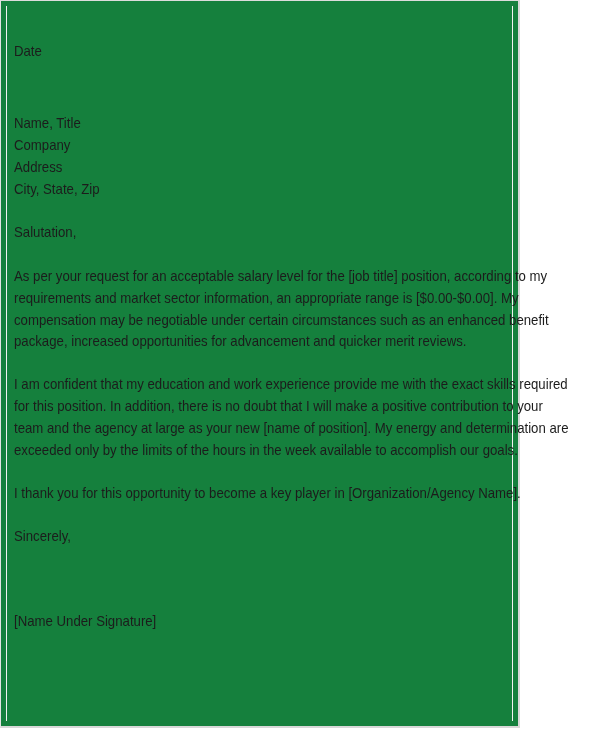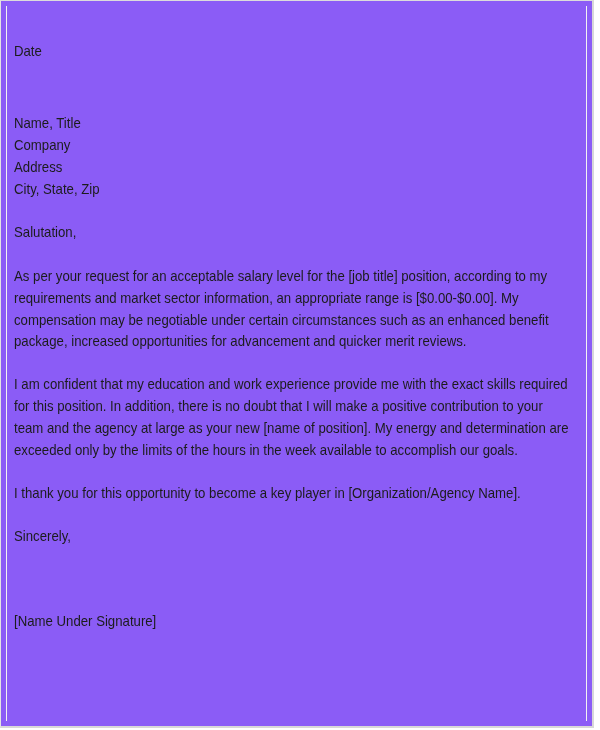--- a/index.html
+++ b/index.html
@@ -1,24 +1,24 @@
 <!DOCTYPE html>
 <html><head>
   <meta charset="utf-8">
   <style>
     html, body { margin: 0; padding: 0; background: #ffffff; }
     body { width: 600px; height: 730px; overflow: hidden; position: relative; }
     .page {
-      position: absolute; left: 0; top: 0; width: 594px; height: 728px;
+      position: absolute; left: 0; top: 0; width: 520px; height: 728px;
       border-top: 1px solid #dcdcdc;
       border-left: 1px solid #e3e3e3;
       border-right: 2px solid #d8d8d8;
       border-bottom: 2px solid #d8d8d8;
       box-sizing: border-box;
-      background: #8b5cf6;
+      background: #15803d;
     }
     .inner-edge-left {
       position: absolute; left: 5px; top: 5px; bottom: 5px; width: 1px; background: #f2f2f2;
     }
     .inner-edge-right {
       position: absolute; right: 5px; top: 5px; bottom: 5px; width: 1px; background: #f2f2f2;
     }
     .line {
       position: absolute; left: 13px;
       font-family: "Liberation Sans", sans-serif;

